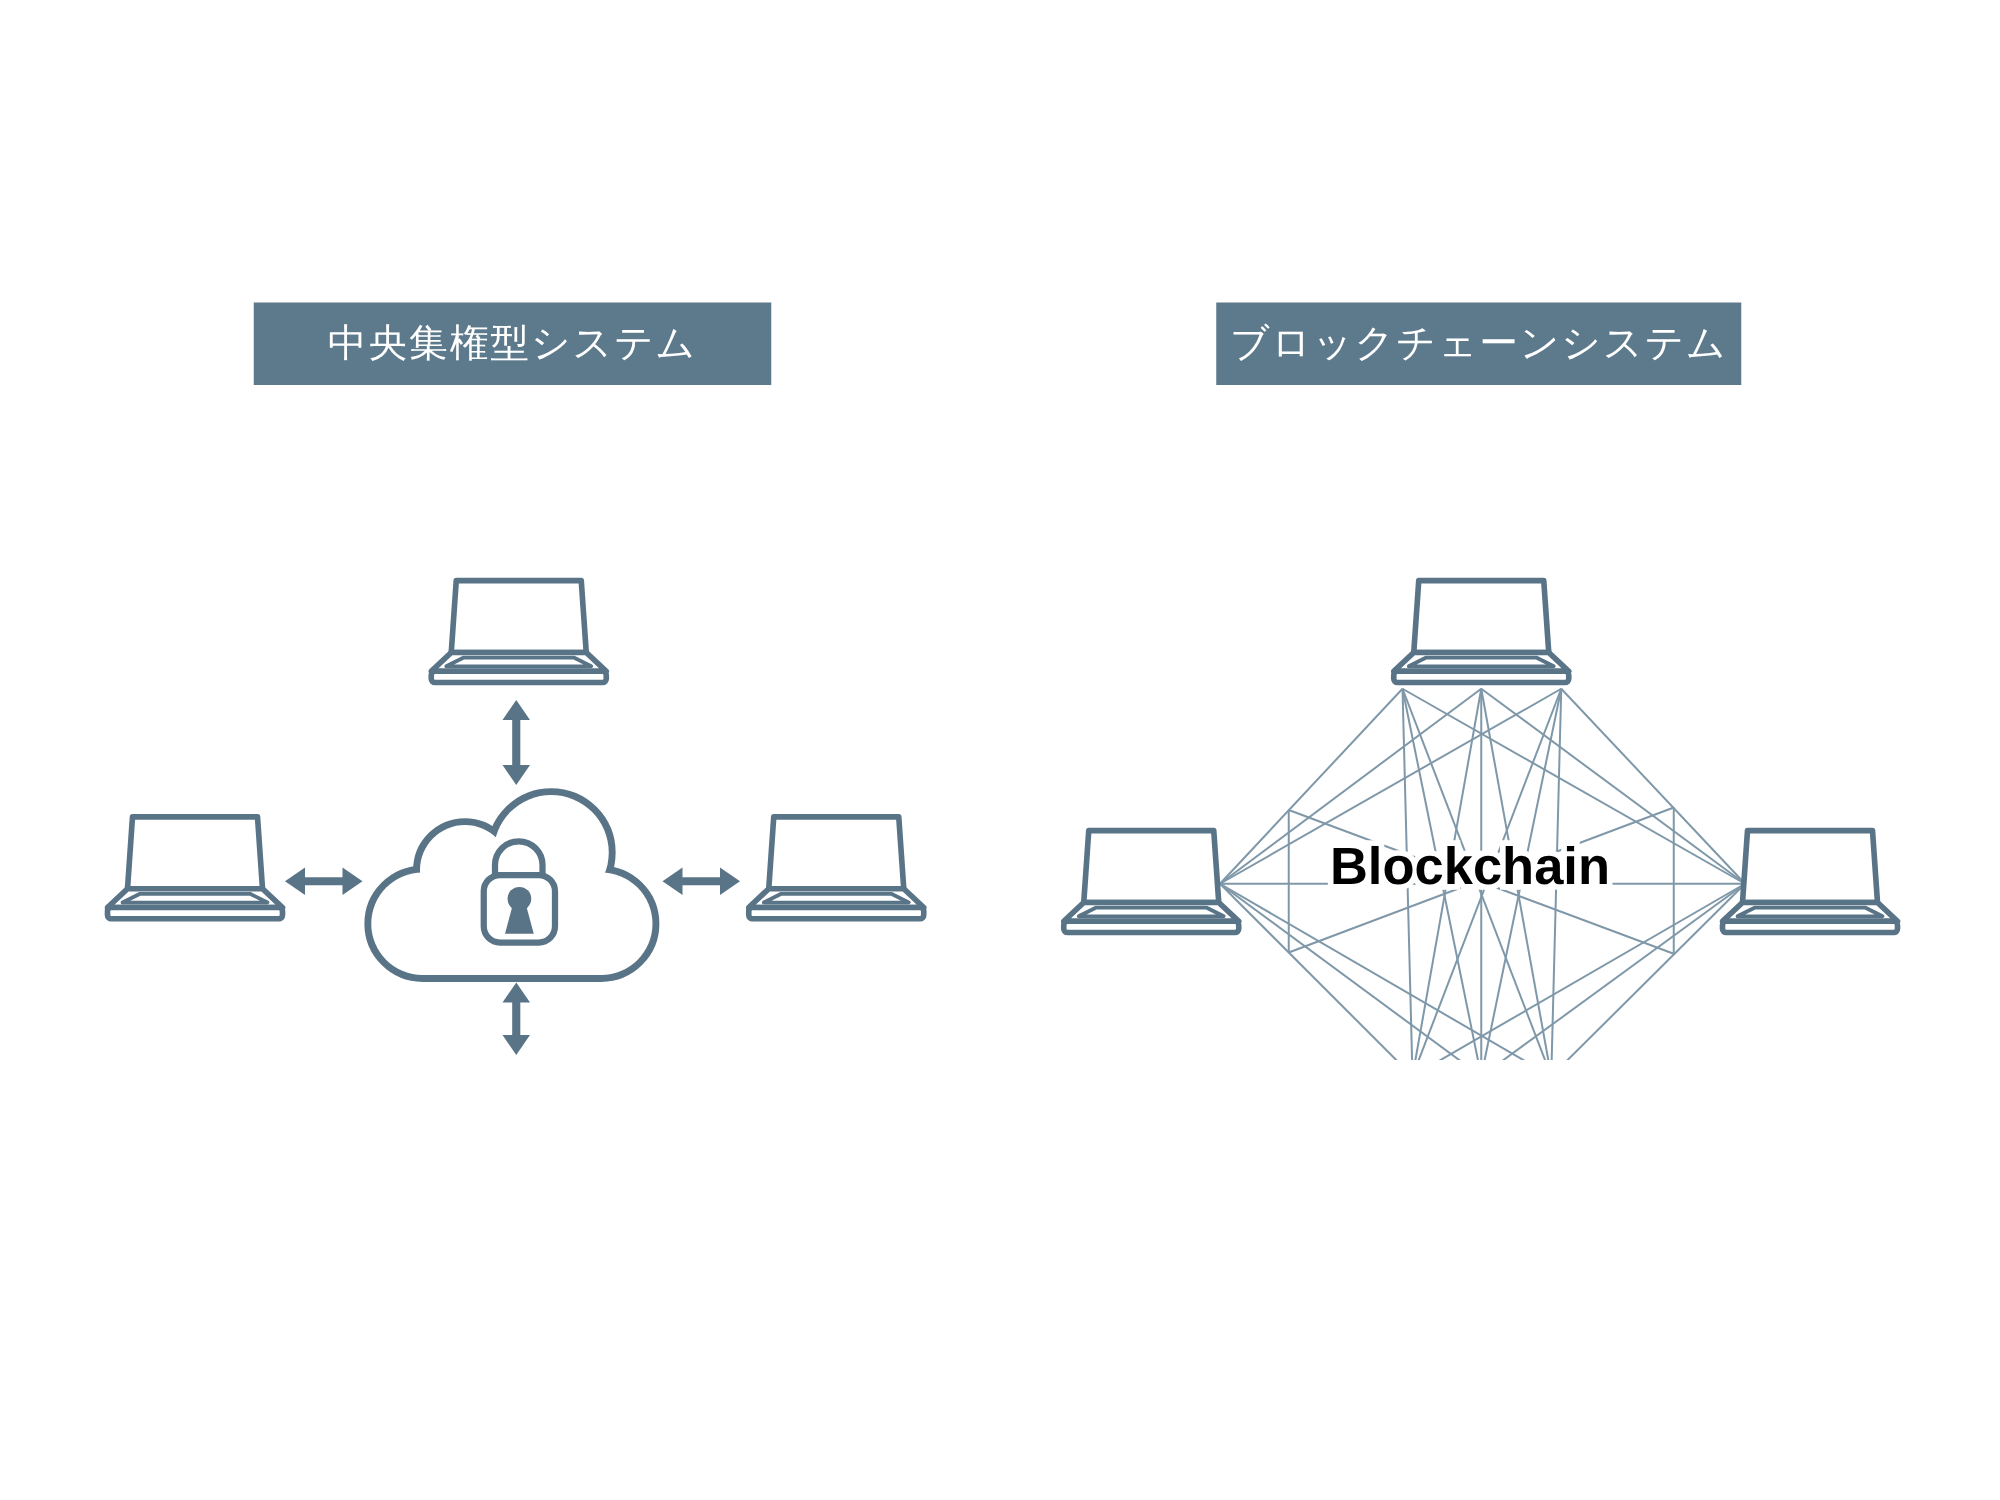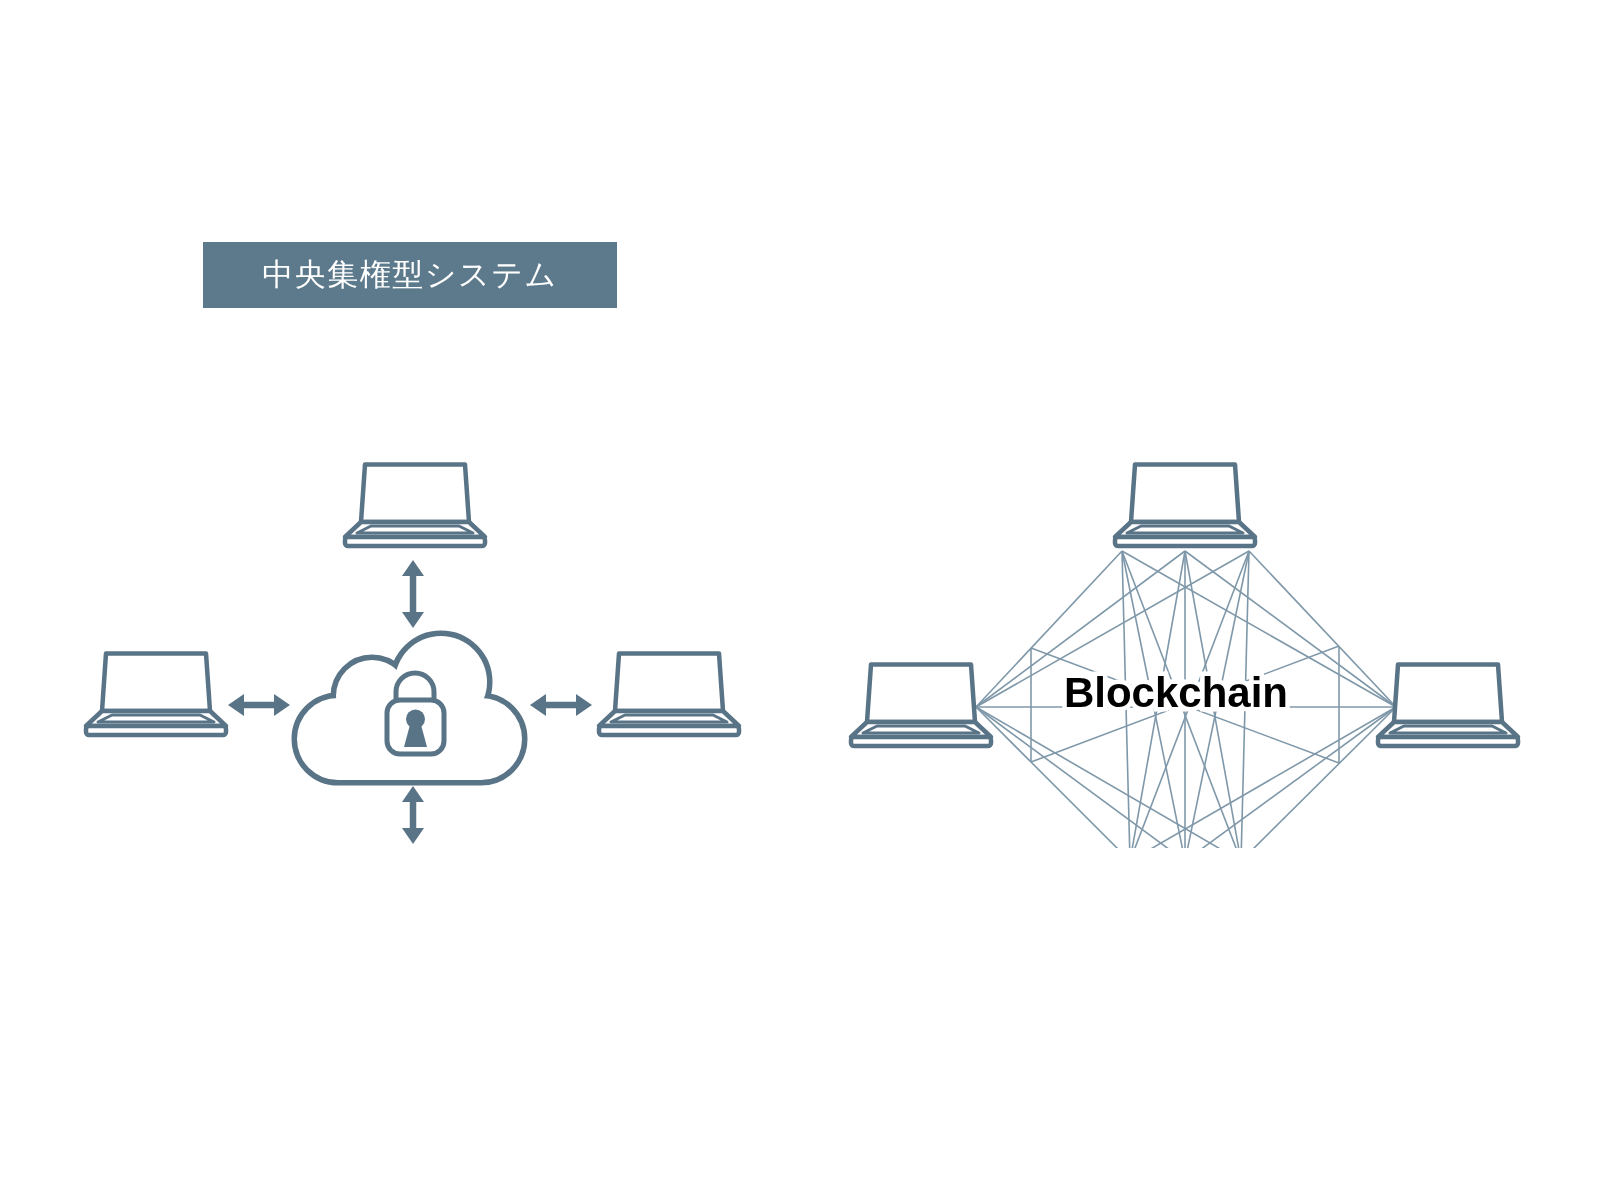--- a/index.html
+++ b/index.html
@@ -57,20 +57,21 @@
     text-anchor: middle;
   }
 </style>
 </head>
 <body>
 
 <div class="stage" style="--stroke: #5a7487; --banner-bg: #5d7a8c; --banner-text: #ffffff; --mesh: #7f98a9;">
 
   <div class="banner banner-left">中央集権型システム</div>
 
+  <div class="banner banner-right">ブロックチェーンシステム</div>
 
   <svg class="diagram" width="1600" height="1200" viewBox="0 0 1600 1200">
 
     <defs>
       <g id="laptop-symbol">
         <path class="lp-part" d="M 21,2.5 L 121,2.5 L 125,60 L 17,60 Z"></path>
         <path class="lp-part" d="M 17,60 L 125,60 L 141,75 L 1,75 Z"></path>
         <path class="lp-inner" d="M 27,64 L 115,64 L 129,71 L 13,71 Z"></path>
         <rect class="lp-part" x="1" y="75" width="140" height="9" rx="3"></rect>
       </g>

